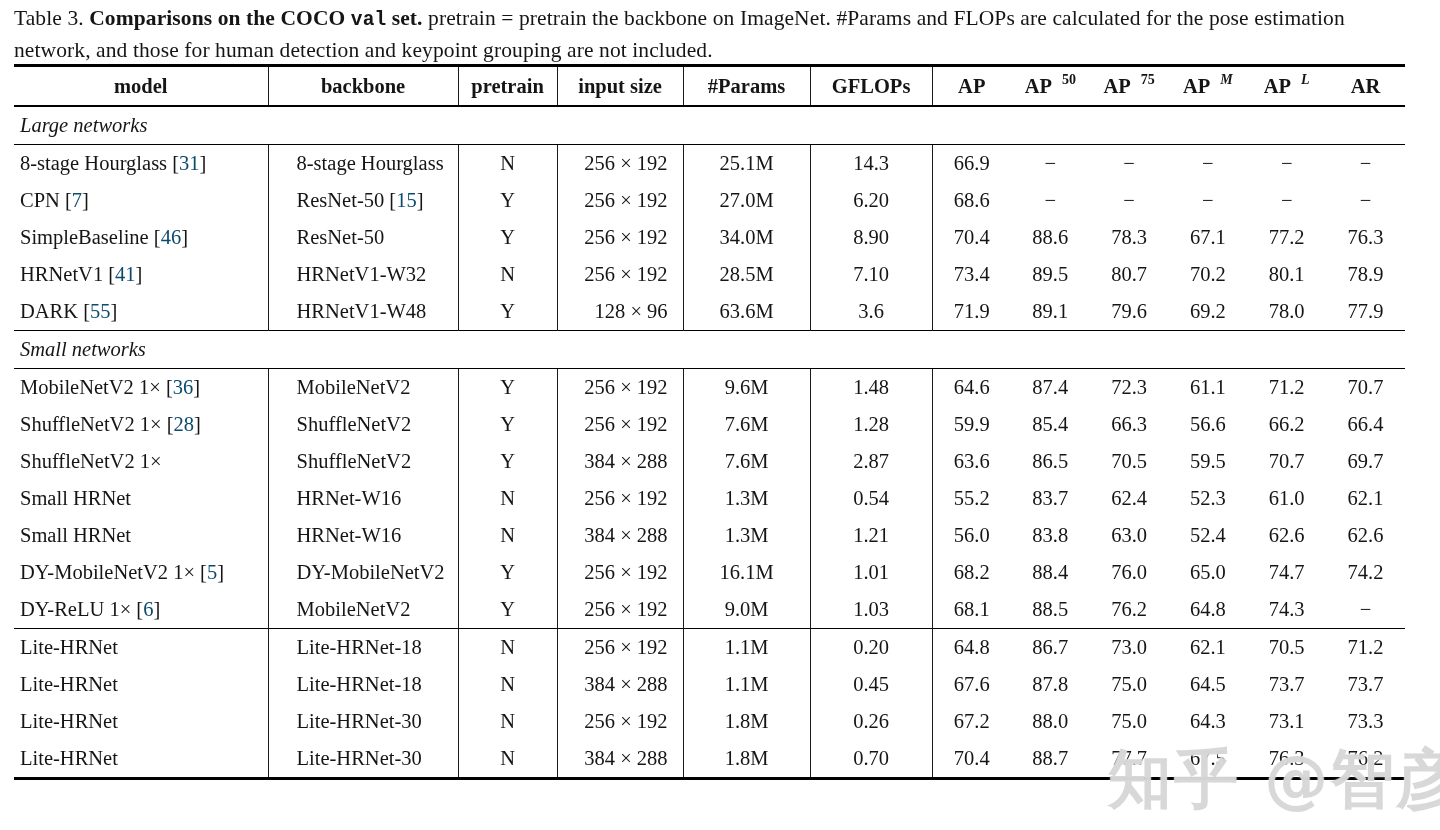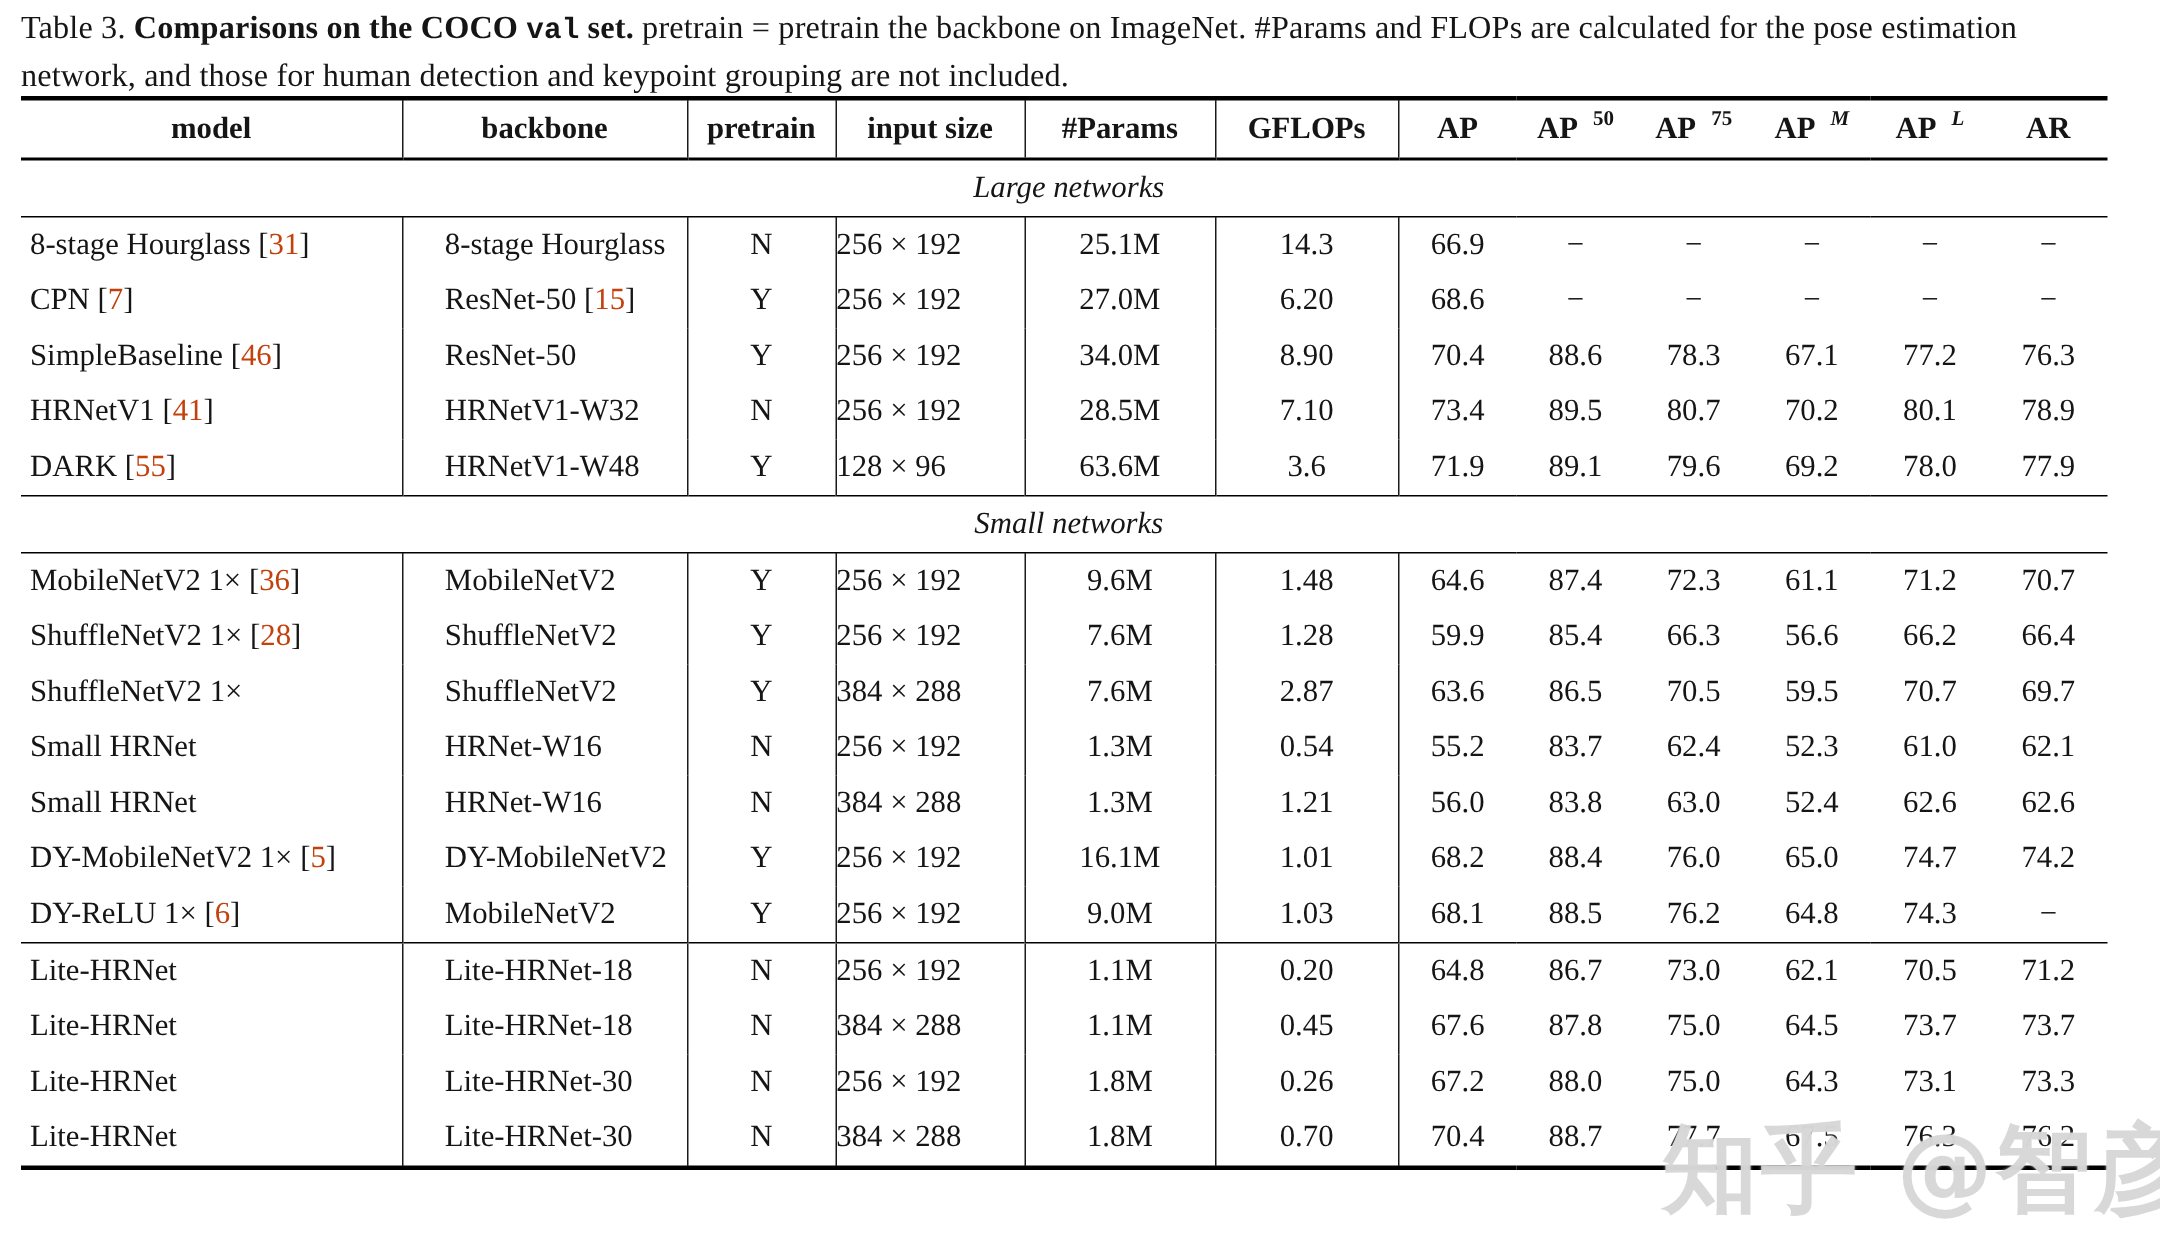--- a/index.html
+++ b/index.html
@@ -35,28 +35,28 @@
   th{
     font-weight:bold;height:38px;text-align:center;
     border-bottom:2.8px solid #000;padding:0;
   }
   th sup{font-size:14px;line-height:0;position:relative;top:-1px;margin-left:10px;}
   th sup.it{font-style:italic;}
   td{height:37px;text-align:center;padding:0;}
   .sep{border-right:1.5px solid #1a1a1a;}
   td.model{text-align:left;padding-left:6px;}
   td.backbone{text-align:left;padding-left:28px;}
-  td.inputsize{text-align:left;padding-right:15px;margin-top:24px;}
+  td.inputsize{text-align:right;padding-right:15px;margin-top:24px;}
   tr.section td{
-    text-align:center;font-style:italic;padding-left:6px;height:37px;
+    text-align:left;font-style:italic;padding-left:6px;height:37px;
     border-bottom:1.6px solid #000;
   }
   tr.section:not(.first) td{border-top:1.6px solid #000;}
   tr.group-start td{border-top:1.6px solid #000;}
-  .cite{color:#c2410c;}
+  .cite{color:#0c4a6e;}
   
   .watermark{
     position:absolute;left:1108px;top:736px;z-index:6;
     font-family:"DejaVu Sans","Liberation Sans",sans-serif;
     font-size:64px;font-weight:bold;white-space:nowrap;
     color:rgba(213,213,213,0.92);
     text-shadow:0 0 2px rgba(255,255,255,0.75);
     letter-spacing:2px;pointer-events:none;
   }
 </style>

